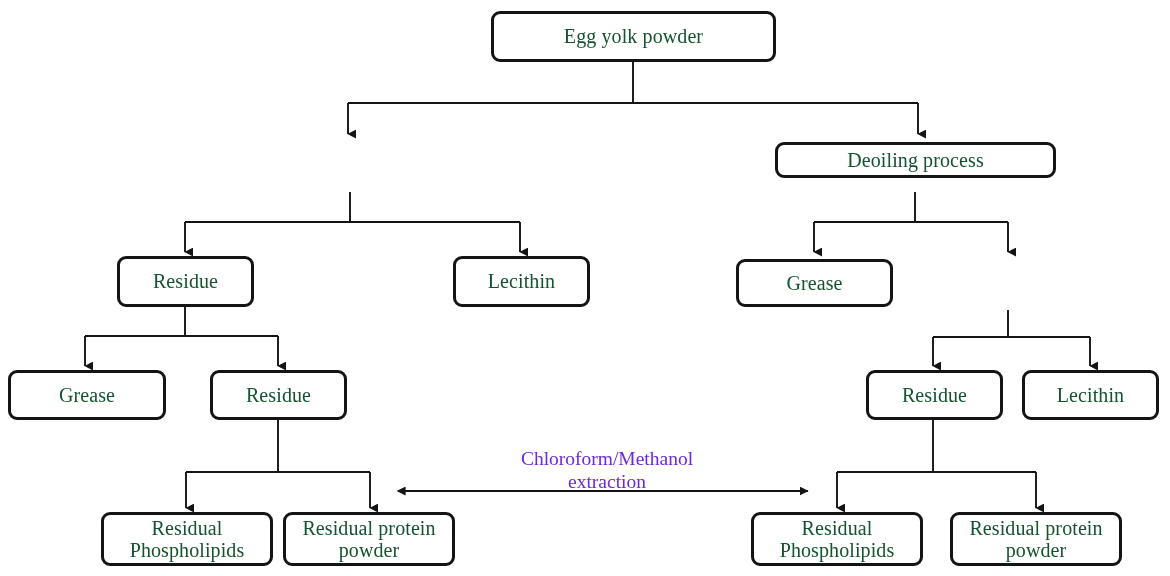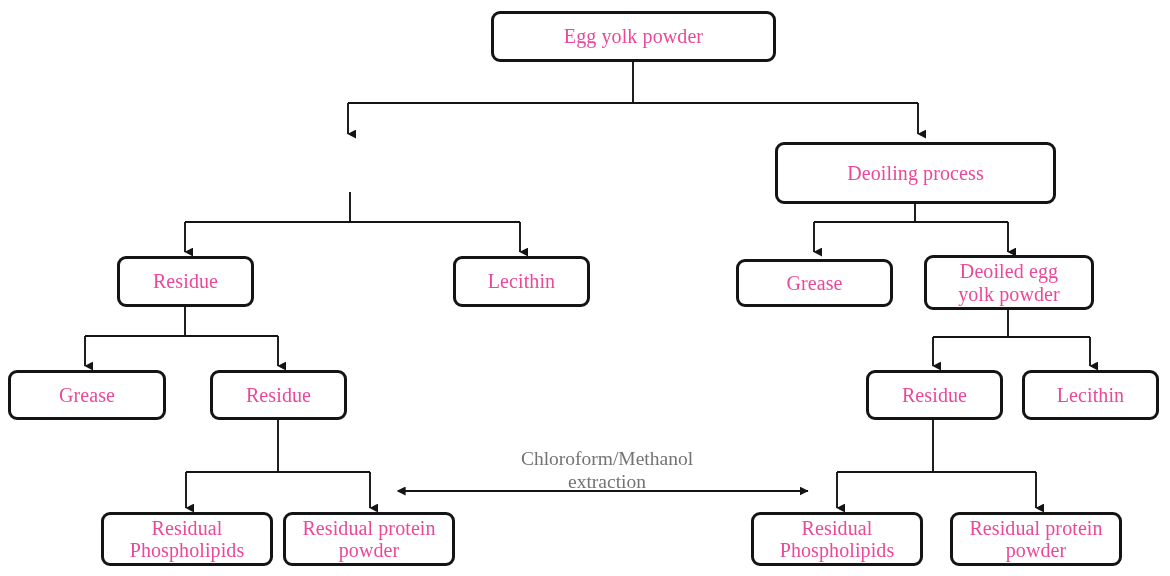--- a/index.html
+++ b/index.html
@@ -26,31 +26,31 @@
   .node {
     position: absolute;
     box-sizing: border-box;
     border: 3px solid #141414;
     border-radius: 9px;
     background: #ffffff;
     display: flex;
     align-items: center;
     justify-content: center;
     text-align: center;
-    color: #ec4899;
+    color: #14532d;
     font-size: 20px;
     line-height: 1.12;
     letter-spacing: 0.1px;
     white-space: pre-line;
   }
   .node.two-line { font-size: 20px; }
   .edge-label {
     position: absolute;
     text-align: center;
-    color: #737373;
+    color: #6d28d9;
     font-size: 19.5px;
     line-height: 1.18;
     white-space: pre-line;
   }
 </style>
 </head>
 <body>
 
 <div id="canvas">
 
@@ -104,30 +104,28 @@
       <path d="M837,472 L837,508" marker-end="url(#arrowDown)"></path>
       <path d="M1036,472 L1036,508" marker-end="url(#arrowDown)"></path>
 
       <path d="M405,491 L808,491" marker-start="url(#arrowLeft)" marker-end="url(#arrowRight)"></path>
     </g>
   </svg>
 
   <div class="node" style="left:491px; top:11px; width:285px; height:51px;">Egg yolk powder</div>
 
 
-  <div class="node" style="left:775px; top:142px; width:281px; height:62px;">Deoiling process</div>
+  <div class="node" style="left:775px; top:142px; width:281px; height:36px;">Deoiling process</div>
 
   <div class="node" style="left:117px; top:256px; width:137px; height:51px;">Residue</div>
 
   <div class="node" style="left:453px; top:256px; width:137px; height:51px;">Lecithin</div>
 
   <div class="node" style="left:736px; top:259px; width:157px; height:48px;">Grease</div>
 
-  <div class="node two-line" style="left:924px; top:255px; width:170px; height:55px;">Deoiled egg
-yolk powder</div>
 
   <div class="node" style="left:8px; top:370px; width:158px; height:50px;">Grease</div>
 
   <div class="node" style="left:210px; top:370px; width:137px; height:50px;">Residue</div>
 
   <div class="node" style="left:866px; top:370px; width:137px; height:50px;">Residue</div>
 
   <div class="node" style="left:1022px; top:370px; width:137px; height:50px;">Lecithin</div>
 
   <div class="node two-line" style="left:101px; top:512px; width:172px; height:54px;">Residual

